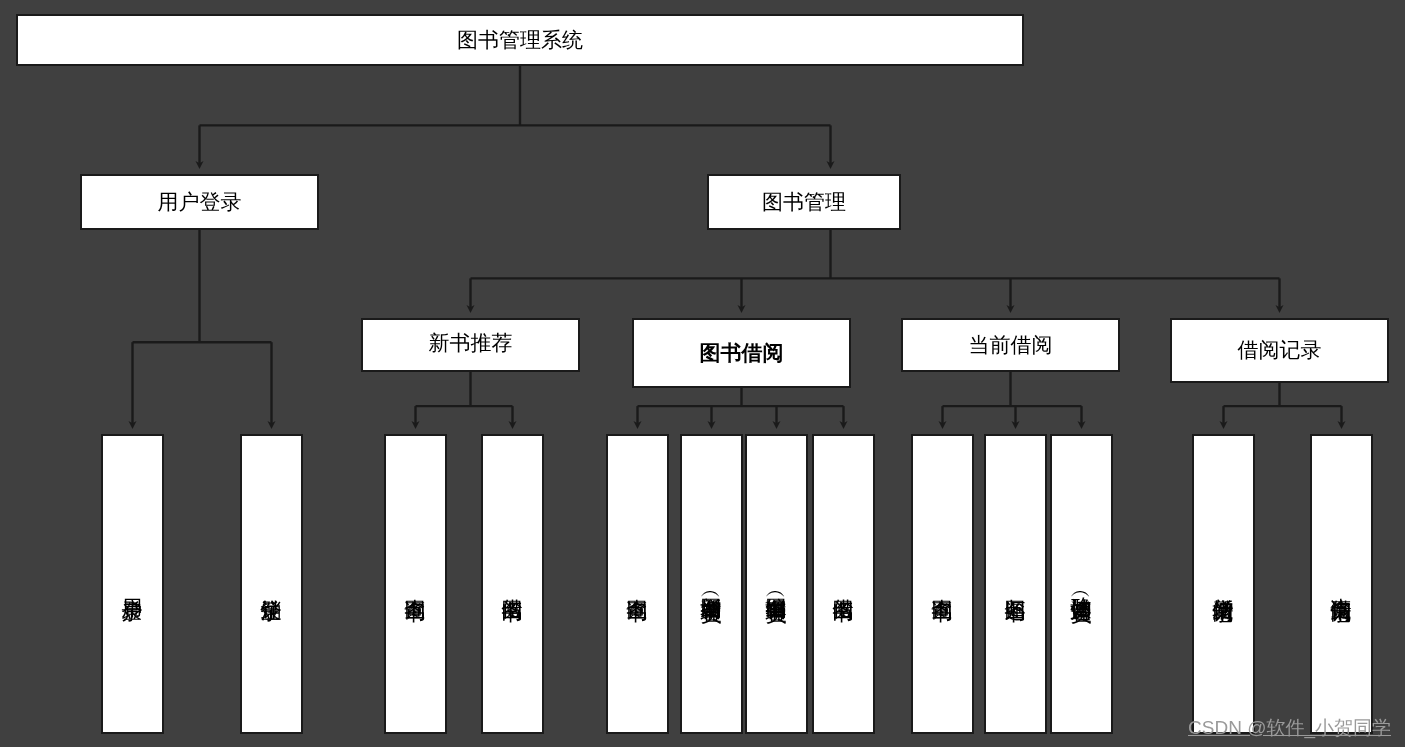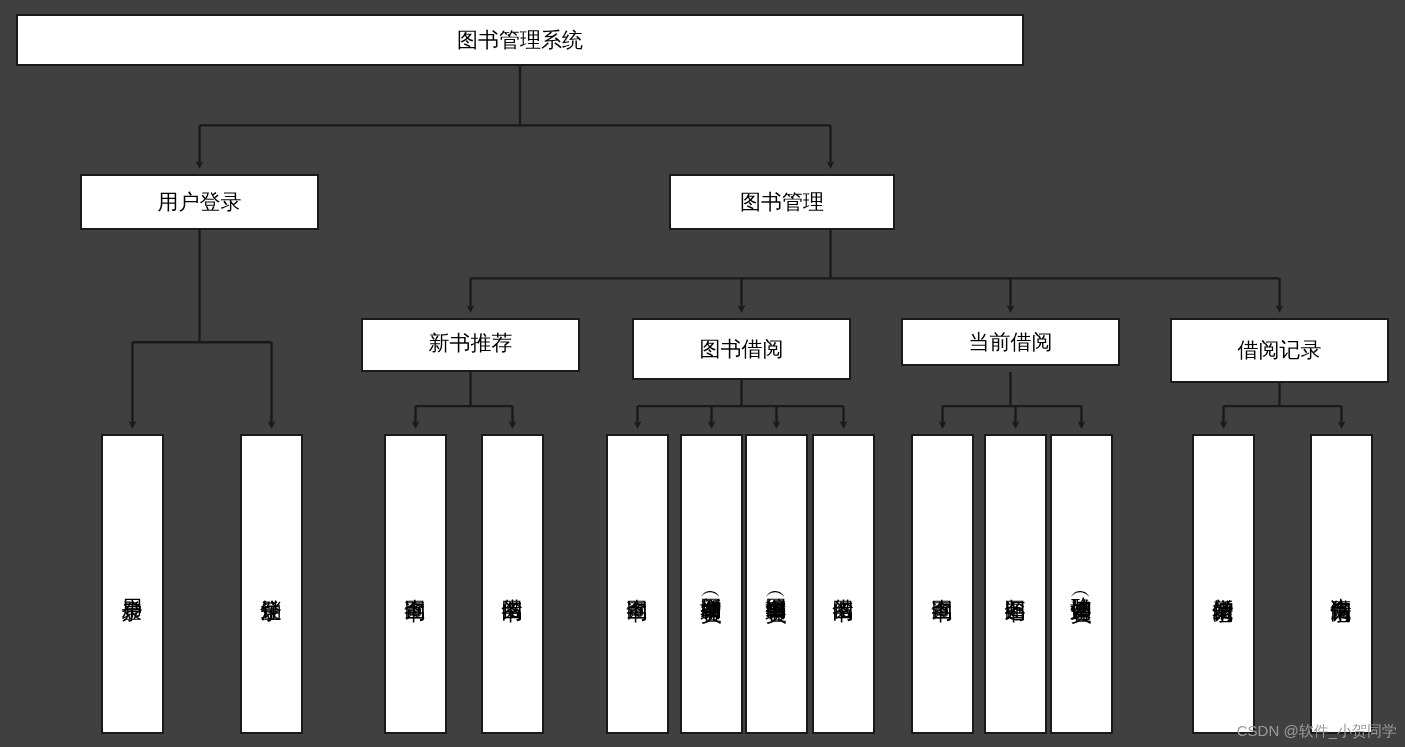--- a/index.html
+++ b/index.html
@@ -45,26 +45,27 @@
     letter-spacing: 1px;
     line-height: 1.2;
     padding: 8px 0;
   }
   .node.vertical .label {
     writing-mode: vertical-rl;
     text-orientation: upright;
   }
   .watermark {
     position: absolute;
-    right: 8px;
+    right: 14px;
     bottom: 6px;
-    font-size: 15px;
+    font-size: 19px;
     color: #9a9a9a;
     z-index: 3;
     white-space: nowrap;
+    text-decoration: underline;
   }
 </style>
 </head>
 <body>
 
 <div id="stage">
   <svg id="edges" viewBox="0 0 1405 747">
     <defs>
       <marker id="arrow" markerWidth="10" markerHeight="10" refX="5" refY="5" orient="auto" markerUnits="userSpaceOnUse">
         <path d="M1,1 L9,5 L1,9 L3.2,5 Z" fill="#1a1a1a"></path>
@@ -106,30 +107,30 @@
         <path d="M1341.5,406.1 L1341.5,425" marker-end="url(#arrow)"></path>
       </g>
   </svg>
 
   <div class="node" style="left:16px;top:14px;width:1008px;height:52px;">
     <span class="label">图书管理系统</span>
   </div>
   <div class="node" style="left:80px;top:174px;width:239px;height:56px;">
     <span class="label">用户登录</span>
   </div>
-  <div class="node" style="left:669px;top:174px;width:226px;height:56px;">
+  <div class="node" style="left:707px;top:174px;width:194px;height:56px;">
     <span class="label">图书管理</span>
   </div>
   <div class="node" style="left:361px;top:318px;width:219px;height:54px;font-family:Liberation Mono, monospace;">
     <span class="label">新书推荐</span>
   </div>
-  <div class="node" style="left:632px;top:318px;width:219px;height:62px;">
+  <div class="node" style="left:632px;top:318px;width:219px;height:70px;font-weight:bold;">
     <span class="label">图书借阅</span>
   </div>
-  <div class="node" style="left:901px;top:318px;width:219px;height:48px;align-items:center;">
+  <div class="node" style="left:901px;top:318px;width:219px;height:54px;align-items:center;">
     <span class="label">当前借阅</span>
   </div>
   <div class="node" style="left:1170px;top:318px;width:219px;height:65px;">
     <span class="label">借阅记录</span>
   </div>
 
   <div class="node vertical" style="left:101px;top:434px;width:63px;height:300px;">
     <span class="label">用户登录</span>
   </div>
   <div class="node vertical" style="left:240px;top:434px;width:63px;height:300px;">

